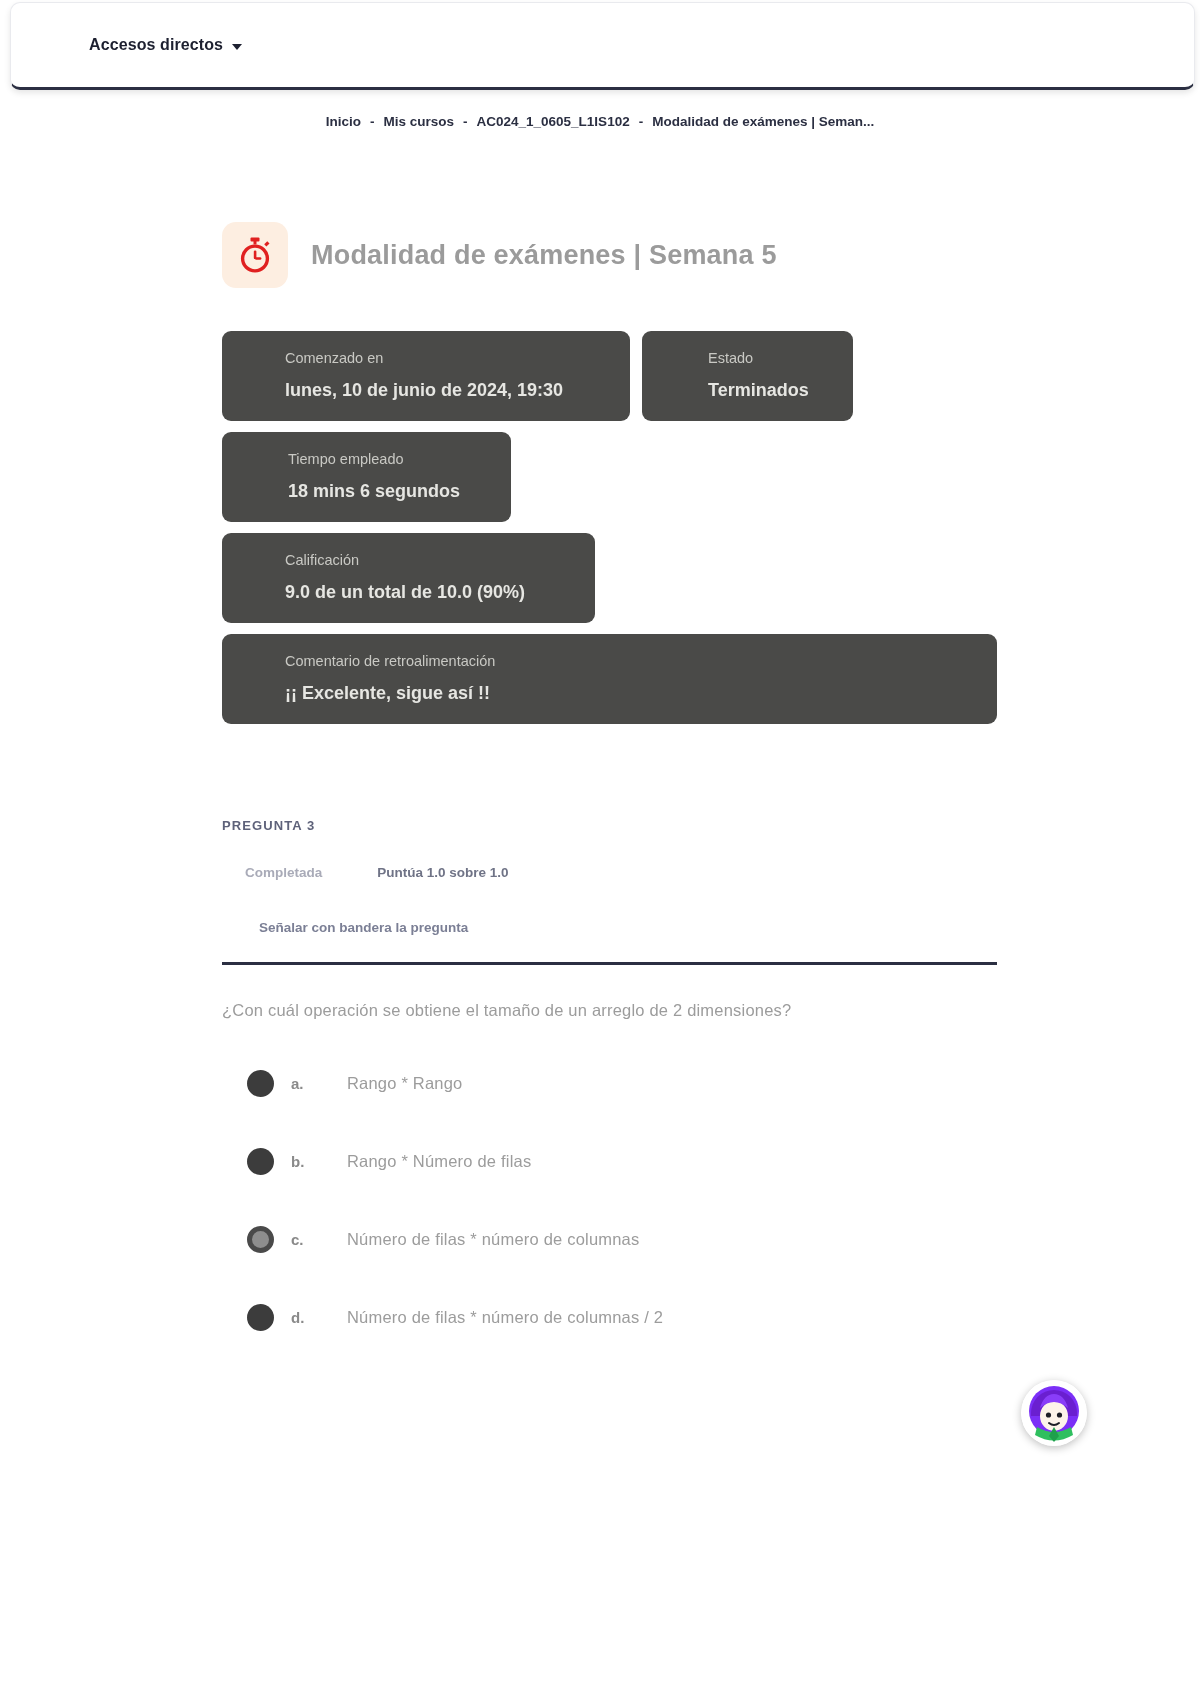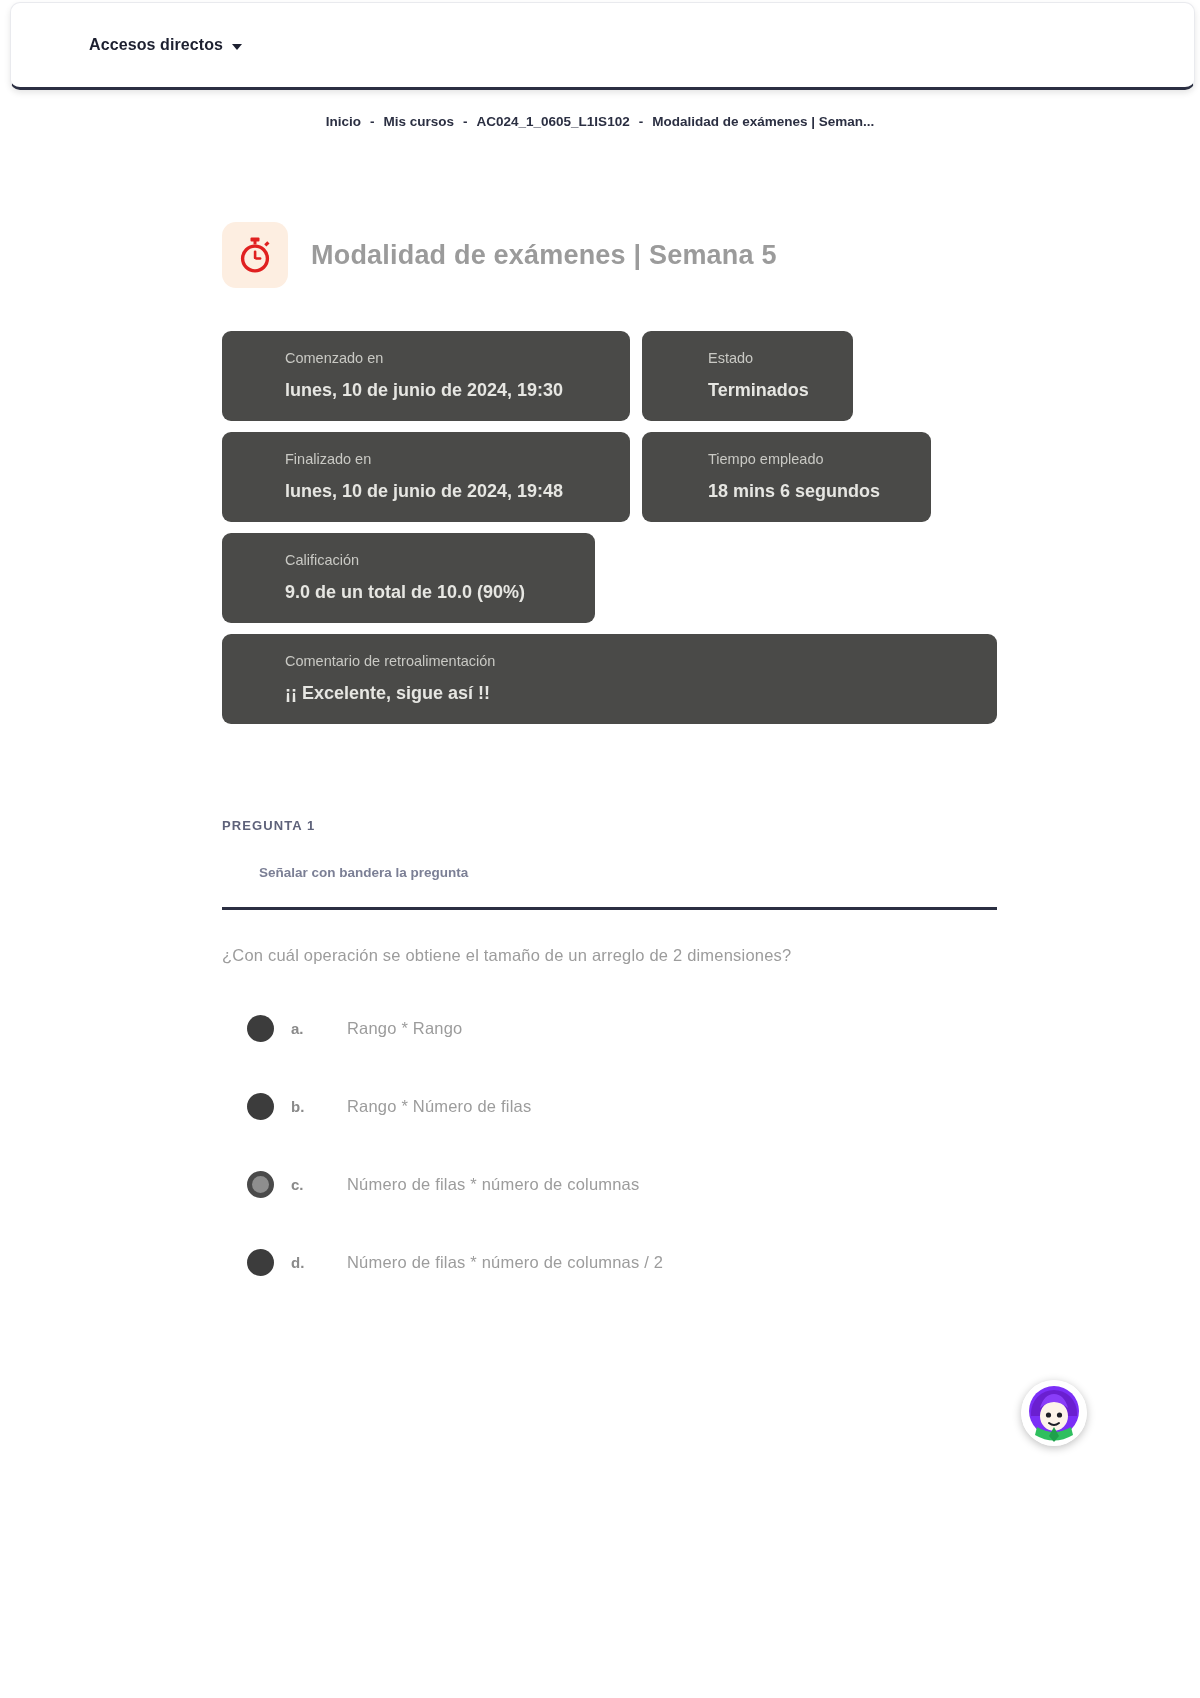--- a/index.html
+++ b/index.html
@@ -204,24 +204,20 @@
         <div class="ck">Comenzado en</div>
         <div class="cv">lunes, 10 de junio de 2024, 19:30</div>
       </div>
       <div class="card w-status">
         <div class="ck">Estado</div>
         <div class="cv">Terminados</div>
       </div>
     </div>
 
     <div class="card-row">
-      <div class="card w-ended">
-        <div class="ck">Finalizado en</div>
-        <div class="cv">lunes, 10 de junio de 2024, 19:48</div>
-      </div>
       <div class="card w-time">
         <div class="ck">Tiempo empleado</div>
         <div class="cv">18 mins 6 segundos</div>
       </div>
     </div>
 
     <div class="card-row">
       <div class="card w-grade">
         <div class="ck">Calificación</div>
         <div class="cv">9.0 de un total de 10.0 (90%)</div>
@@ -231,22 +227,26 @@
     <div class="card-row">
       <div class="card w-fb">
         <div class="ck">Comentario de retroalimentación</div>
         <div class="cv">¡¡ Excelente, sigue así !!</div>
       </div>
     </div>
 
   </div>
 
   <div class="qblock">
-    <div class="q-num">PREGUNTA 1</div>
-
+    <div class="q-num">PREGUNTA 3</div>
+
+    <div class="q-meta">
+      <span class="q-state">Completada</span>
+      <span class="q-score">Puntúa 1.0 sobre 1.0</span>
+    </div>
 
     <div class="q-flag">Señalar con bandera la pregunta</div>
 
     <div class="q-rule"></div>
 
     <div class="q-text">¿Con cuál operación se obtiene el tamaño de un arreglo de 2 dimensiones?</div>
 
     <div class="answers">
 
       <div class="answer">

